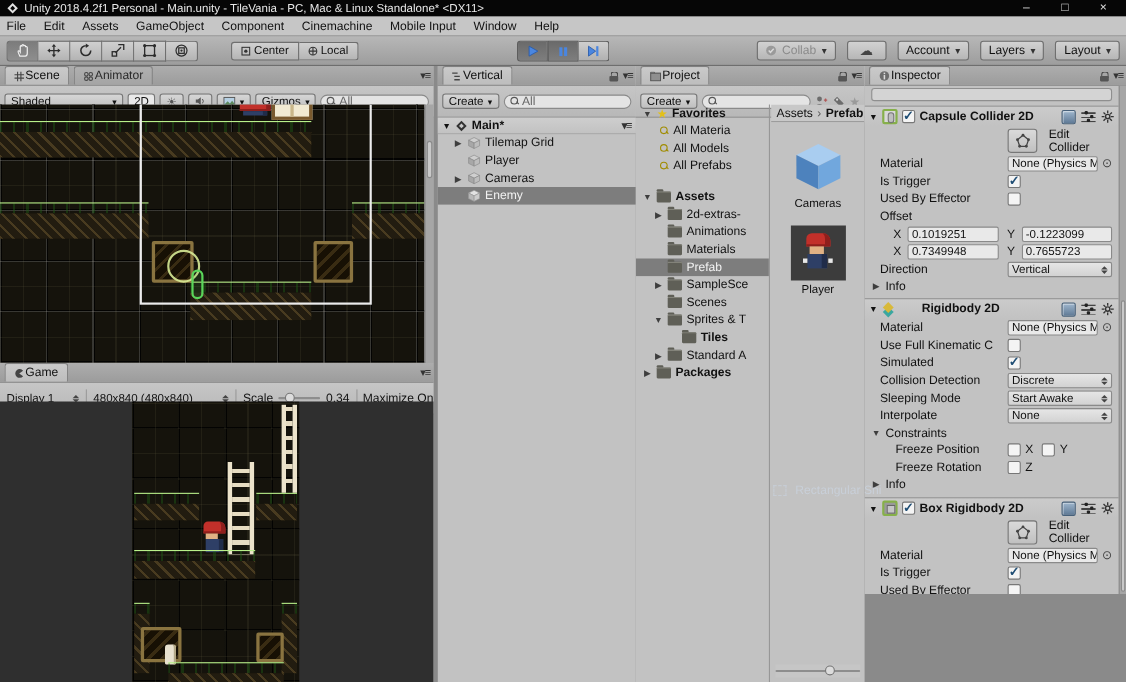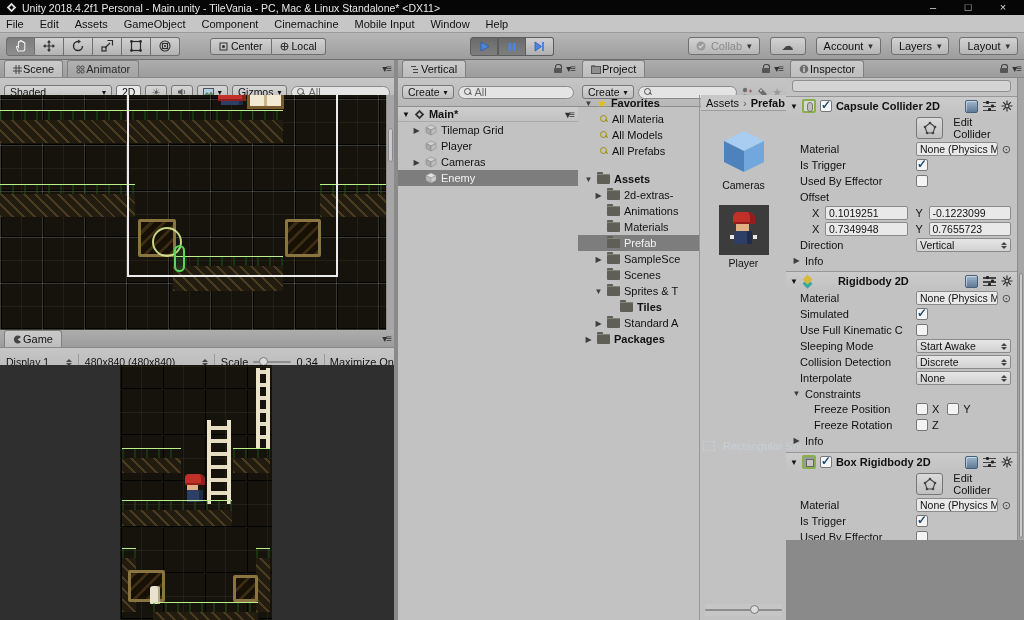--- a/index.html
+++ b/index.html
@@ -811,41 +811,41 @@
         </div>
       </div>
       <div class="irow">
         <span class="ilabel">Material</span>
         <div class="ifield">
           <span>None (Physics Ma</span>
         </div>
         <span class="picker">⊙</span>
       </div>
       <div class="irow">
+        <span class="ilabel">Use Full Kinematic C</span>
+        <span class="cb"></span>
+      </div>
+      <div class="irow">
         <span class="ilabel">Simulated</span>
         <span class="cb on"></span>
       </div>
       <div class="irow">
-        <span class="ilabel">Use Full Kinematic C</span>
-        <span class="cb"></span>
-      </div>
-      <div class="irow">
-        <span class="ilabel">Sleeping Mode</span>
+        <span class="ilabel">Collision Detection</span>
         <div class="ienum">
-          <span>Start Awake</span>
+          <span>Discrete</span>
           <div class="updn">
               <i class="u"></i>
               <i class="d"></i>
             </div>
         </div>
       </div>
       <div class="irow">
-        <span class="ilabel">Collision Detection</span>
+        <span class="ilabel">Sleeping Mode</span>
         <div class="ienum">
-          <span>Discrete</span>
+          <span>Start Awake</span>
           <div class="updn">
               <i class="u"></i>
               <i class="d"></i>
             </div>
         </div>
       </div>
       <div class="irow">
         <span class="ilabel">Interpolate</span>
         <div class="ienum">
           <span>None</span>

